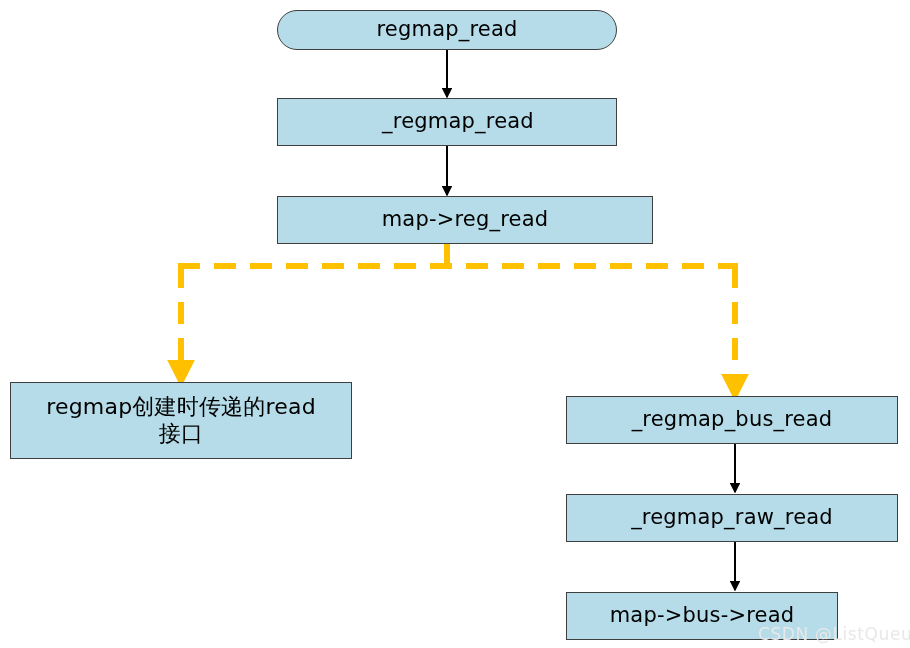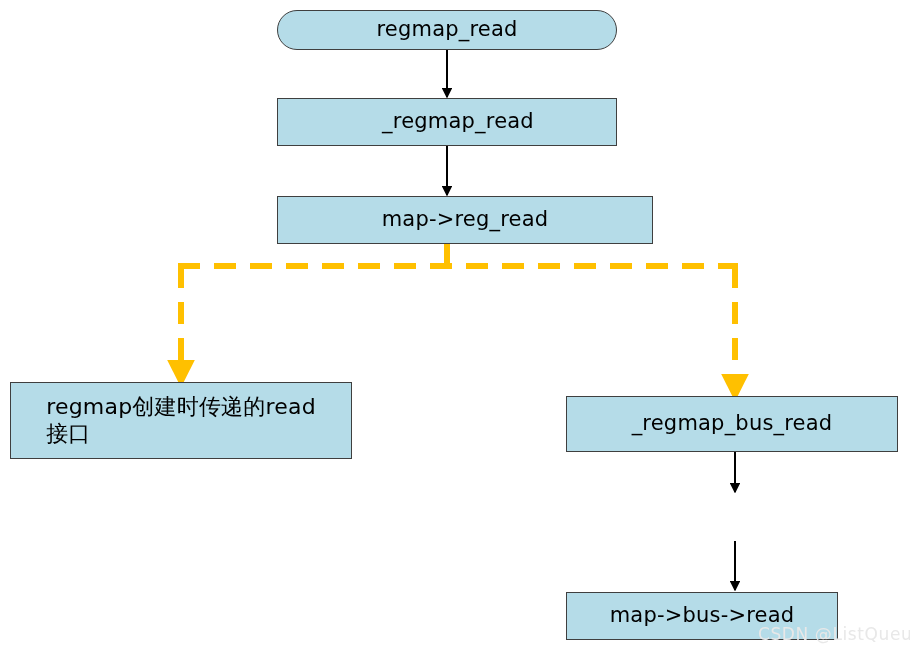--- a/index.html
+++ b/index.html
@@ -16,21 +16,21 @@
     font-family: "DejaVu Sans", "Liberation Sans", sans-serif;
   }
   .node {
     position: absolute;
     box-sizing: border-box;
     background: #b5dce8;
     border: 1.5px solid #3f3f3f;
     display: flex;
     align-items: center;
     justify-content: center;
-    text-align: left;
+    text-align: center;
     color: #000000;
     font-size: 21px;
     line-height: 1.22;
     letter-spacing: 0.2px;
     white-space: pre-line;
     user-select: none;
   }
   .node.stadium {
     border-radius: 999px;
   }
@@ -89,20 +89,21 @@
 
   <div class="node stadium" style="left:277px; top:10px; width:340px; height:40px;">regmap_read</div>
 
   <div class="node" style="left:277px; top:98px; width:340px; height:48px;padding-left:22px;">_regmap_read</div>
 
   <div class="node" style="left:277px; top:196px; width:376px; height:48px;">map-&gt;reg_read</div>
 
   <div class="node cjk" style="left:10px; top:382px; width:342px; height:77px;">regmap创建时传递的read
 接口</div>
 
-  <div class="node" style="left:566px; top:396px; width:332px; height:56px;">_regmap_bus_read</div>
+  <div class="node" style="left:566px; top:396px; width:332px; height:48px;">_regmap_bus_read</div>
 
+  <div class="node" style="left:566px; top:494px; width:332px; height:48px;">_regmap_raw_read</div>
 
   <div class="node" style="left:566px; top:592px; width:272px; height:48px;">map-&gt;bus-&gt;read</div>
 
   <div class="watermark" style="left:758px; top:624px;">CSDN @ListQueue</div>
 
 </div>
 
 </body></html>

